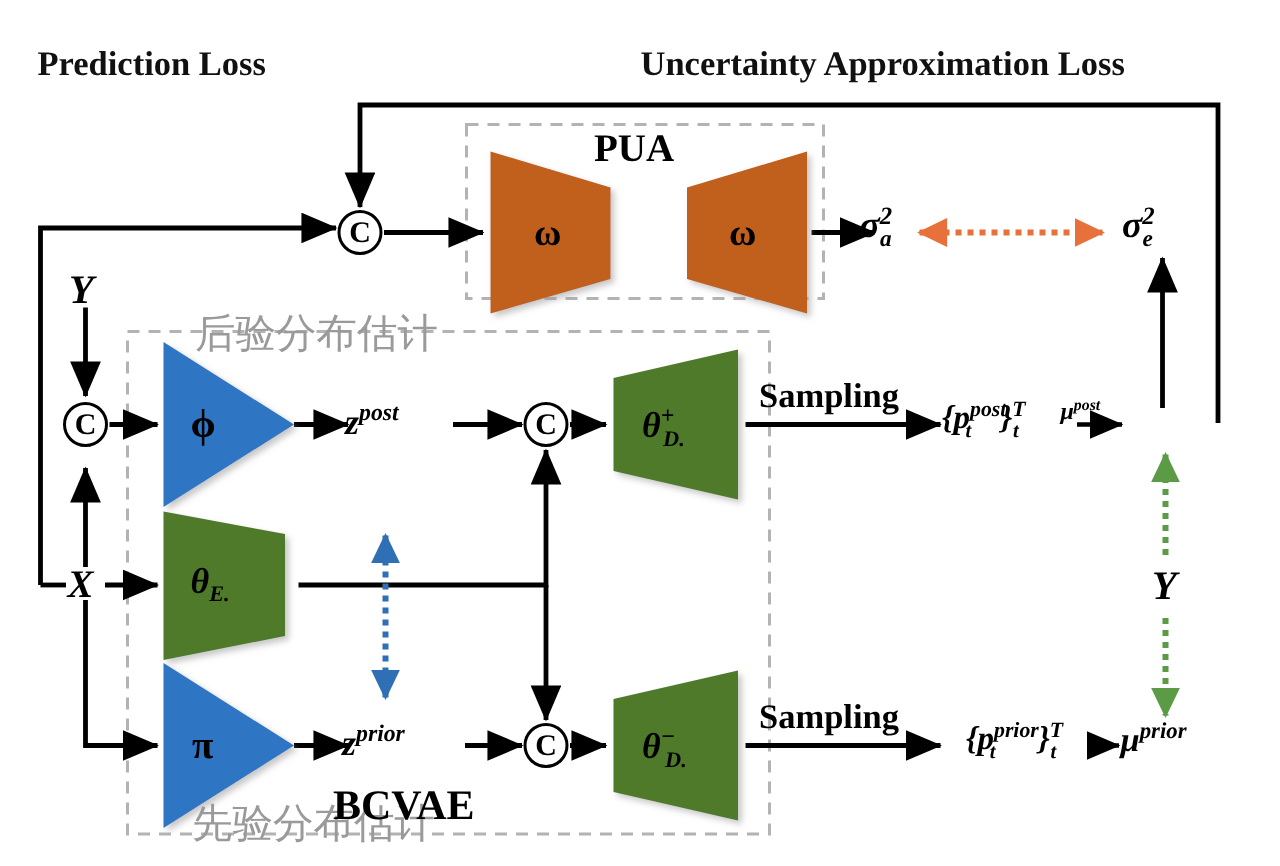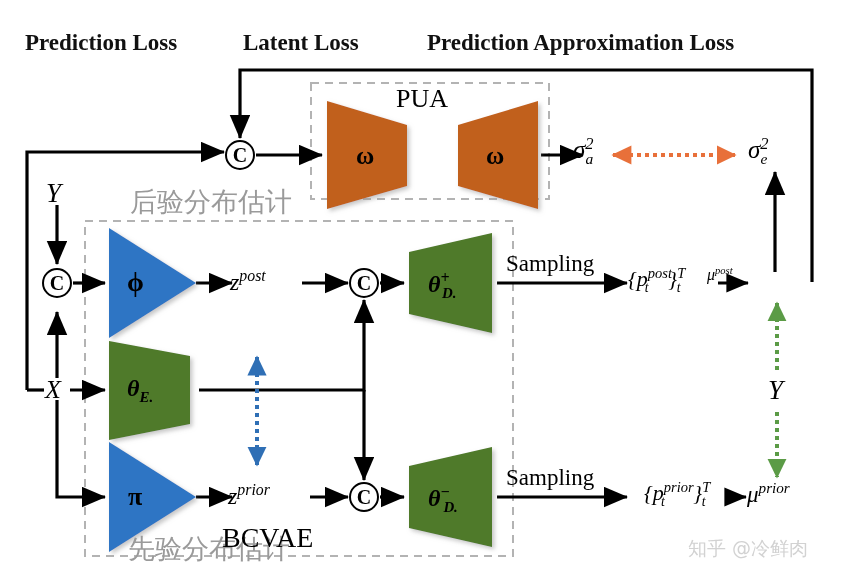--- a/index.html
+++ b/index.html
@@ -1,20 +1,20 @@
 <!DOCTYPE html>
 <html><head>
 <meta charset="utf-8">
 <style>
   html,body{margin:0;padding:0;background:#fff;}
   body{width:853px;height:577px;position:relative;overflow:hidden;
        font-family:"Liberation Serif", serif;}
   #stage{position:absolute;left:0;top:0;width:696px;height:577px;}
   svg#diagram{position:absolute;left:0;top:0;width:853px;height:577px;}
-  .lbl{position:absolute;font-family:"Liberation Serif",serif;font-weight:normal;
+  .lbl{position:absolute;font-family:"Liberation Serif",serif;font-weight:bold;
        color:#000;white-space:nowrap;line-height:1;}
   .legend-lbl{position:absolute;font-family:"Liberation Serif",serif;font-weight:bold;
        font-size:23px;color:#111;white-space:nowrap;}
   .cn{position:absolute;font-family:"DejaVu Sans",sans-serif;color:#9a9a9a;
       white-space:nowrap;font-weight:400;}
   .shape-lbl{position:absolute;font-family:"Liberation Serif",serif;font-weight:bold;
       color:#000;white-space:nowrap;}
   .cnode{position:absolute;width:30px;height:30px;border:2.5px solid #000;
       border-radius:50%;background:#fff;box-sizing:border-box;
       display:flex;align-items:center;justify-content:center;
@@ -131,29 +131,28 @@
     <polygon filter="url(#sh)" points="109,341 190,356 190,424 109,440" fill="#4f7a2a"></polygon>
 
     <polygon filter="url(#sh)" points="109,442 109,552 196,497" fill="#2e75c4"></polygon>
 
     <polygon filter="url(#sh)" points="409,252 492,233 492,333 409,314" fill="#4f7a2a"></polygon>
 
     <polygon filter="url(#sh)" points="409,466 492,447 492,547 409,528" fill="#4f7a2a"></polygon>
   </svg>
 
   <div class="legend-lbl" style="left:25px;top:30px;">Prediction Loss</div>
-  <div class="legend-lbl" style="left:243px;top:30px;">Latent Loss</div>
-  <div class="legend-lbl" style="left:427px;top:30px;">Prediction Approximation Loss</div>
+  <div class="legend-lbl" style="left:427px;top:30px;">Uncertainty Approximation Loss</div>
 
   <div class="lbl" style="left:396px;top:86px;font-size:26px;">PUA</div>
 
   <div class="shape-lbl" style="left:356px;top:142px;font-size:25px;">ω</div>
   <div class="shape-lbl" style="left:486px;top:142px;font-size:25px;">ω</div>
 
-  <div class="cn" style="left:130px;top:184px;font-size:27px;">后验分布估计</div>
+  <div class="cn" style="left:130px;top:204px;font-size:27px;">后验分布估计</div>
   <div class="cn" style="left:128px;top:531px;font-size:27px;">先验分布估计</div>
   <div class="lbl" style="left:222px;top:524px;font-size:28px;">BCVAE</div>
 
   <div class="cnode" style="left:42px;top:268px;">C</div>
   <div class="cnode" style="left:225px;top:140px;">C</div>
   <div class="cnode" style="left:349px;top:268px;">C</div>
   <div class="cnode" style="left:349px;top:482px;">C</div>
 
   <div class="lbl it" style="left:46px;top:180px;font-size:27px;">Y</div>
   <div class="lbl it" style="left:45px;top:377px;font-size:26px;">X</div>
@@ -177,15 +176,14 @@
   <div class="lbl" style="left:628px;top:480px;font-size:22px;margin-left:16px;"><span class="it">{p</span><sup>prior</sup><sub style="margin-left:-2.4em;">t</sub><span class="it" style="margin-left:1.3em;">}</span><sup>T</sup><sub style="margin-left:-0.62em;">t</sub></div>
 
   <div class="lbl" style="left:707px;top:266px;font-size:16px;"><span class="it">μ</span><sup>post</sup></div>
   <div class="lbl" style="left:747px;top:480px;font-size:23px;"><span class="it">μ</span><sup>prior</sup></div>
 
   <div class="lbl" style="left:573px;top:136px;font-size:25px;"><span class="it">σ</span><sup>2</sup><sub style="margin-left:-0.52em;">a</sub></div>
   <div class="lbl" style="left:748px;top:136px;font-size:25px;text-align:right;"><span class="it">σ</span><sup>2</sup><sub style="margin-left:-0.52em;">e</sub></div>
 
   <div class="lbl it" style="left:768px;top:377px;font-size:27px;">Y</div>
 
-  <div class="wm" style="left:688px;top:536px;">知乎 @冷鲜肉</div>
 
 </div>
 
 </body></html>

